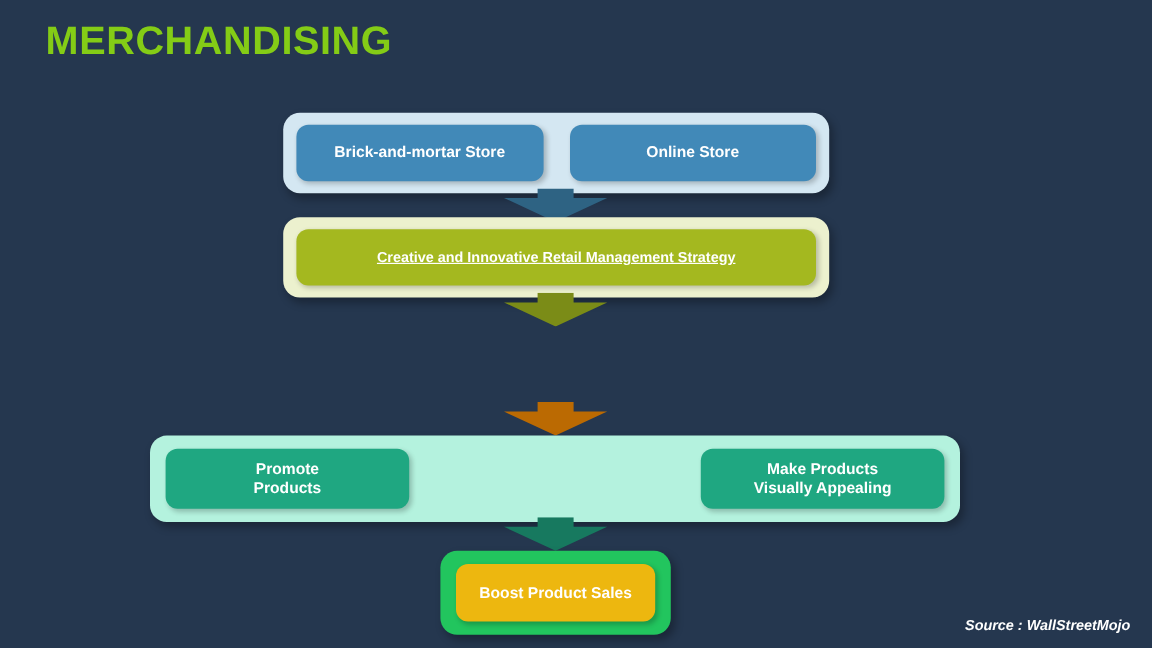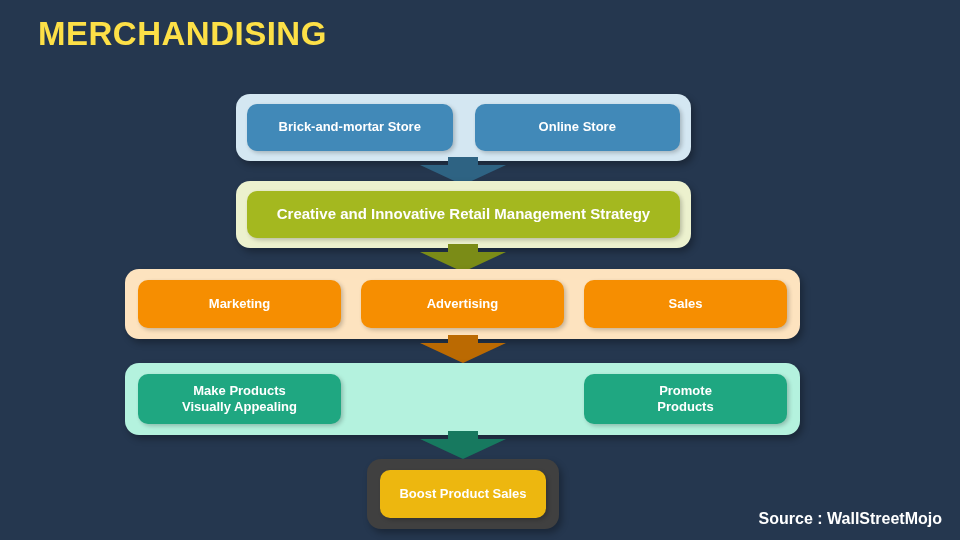--- a/index.html
+++ b/index.html
@@ -21,21 +21,21 @@
     background: #25374f;
   }
 
   
   .page-title {
     position: absolute;
     left: 38px;
     top: 17px;
     font-size: 33px;
     font-weight: bold;
-    color: #fde047;
+    color: #84cc16;
     letter-spacing: 0.5px;
     line-height: 1.05;
     white-space: nowrap;
   }
   .page-subtitle {
     position: absolute;
     left: 38px;
     top: 60px;
     font-size: 17px;
     font-weight: bold;
@@ -95,21 +95,22 @@
     left: 236px;
     top: 181px;
     width: 455px;
     height: 67px;
     background: #ecf1ce;
     padding: 10px 11px;
   }
   #row-strategy .node {
     background: #a4b81f;
     width: 100%;
-    font-size: 15px;
+    font-size: 12px;
+    text-decoration: underline;
   }
 
   
   #row-functions {
     left: 125px;
     top: 269px;
     width: 675px;
     height: 70px;
     background: #fde3bf;
     padding: 11px 13px;
@@ -132,21 +133,21 @@
     background: #1fa781;
     width: 203px;
   }
 
   
   #row-outcome {
     left: 367px;
     top: 459px;
     width: 192px;
     height: 70px;
-    background: #404040;
+    background: #22c55e;
     padding: 11px 13px;
   }
   #row-outcome .node {
     background: #edb70f;
     width: 100%;
   }
 
   
   .arrow {
     position: absolute;
@@ -180,58 +181,51 @@
       <div class="node">Creative and Innovative Retail Management Strategy</div>
     </div>
   </div>
 
   <div class="arrow" style="left:420px; top:244px;">
     <svg width="86" height="28" viewBox="0 0 86 28" aria-hidden="true">
       <polygon points="28,0 58,0 58,8 86,8 43,28 0,8 28,8" fill="#7b8c17"></polygon>
     </svg>
   </div>
 
-  <div class="band" id="row-functions">
-    <div class="band-inner">
-      <div class="node">Marketing</div>
-      <div class="node">Advertising</div>
-      <div class="node">Sales</div>
-    </div>
-  </div>
 
   <div class="arrow" style="left:420px; top:335px;">
     <svg width="86" height="28" viewBox="0 0 86 28" aria-hidden="true">
       <polygon points="28,0 58,0 58,8 86,8 43,28 0,8 28,8" fill="#bb6a02"></polygon>
     </svg>
   </div>
 
   <div class="band" id="row-goals">
     <div class="band-inner">
+      <div class="node">
+        <span>
+          <span>Promote</span><br>
+          <span>Products</span>
+        </span>
+      </div>
       <div class="node">
         <span>
           <span>Make Products</span><br>
           <span>Visually Appealing</span>
         </span>
       </div>
-      <div class="node">
-        <span>
-          <span>Promote</span><br>
-          <span>Products</span>
-        </span>
-      </div>
     </div>
   </div>
 
   <div class="arrow" style="left:420px; top:431px;">
     <svg width="86" height="28" viewBox="0 0 86 28" aria-hidden="true">
       <polygon points="28,0 58,0 58,8 86,8 43,28 0,8 28,8" fill="#17795f"></polygon>
     </svg>
   </div>
 
   <div class="band" id="row-outcome">
     <div class="band-inner">
       <div class="node">Boost Product Sales</div>
     </div>
   </div>
 
-  <div style="position:absolute; right:18px; bottom:12px; font-size:16px; font-weight:bold; color:#ffffff;">Source : WallStreetMojo</div>
+  <div style="position:absolute; right:18px; bottom:12px; font-size:12px; font-weight:bold; font-style:italic; color:#ffffff;">Source : WallStreetMojo</div>
 
 </div>
 
 </body></html>

